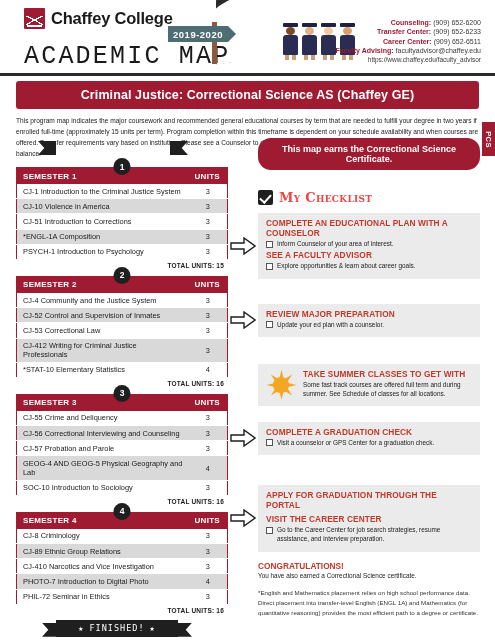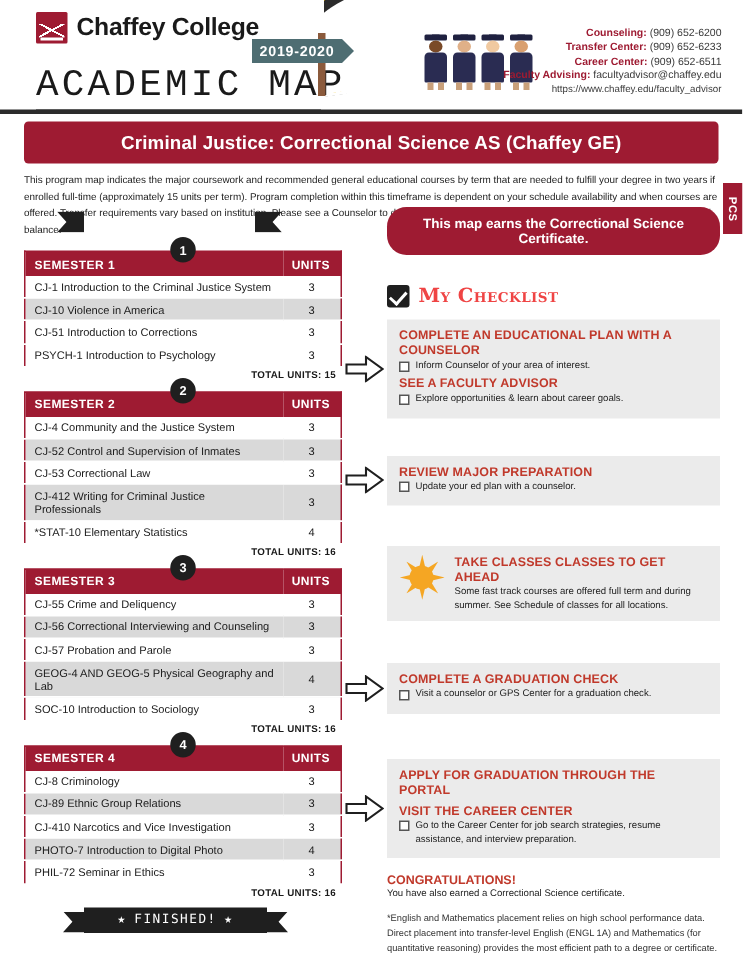--- a/index.html
+++ b/index.html
@@ -308,20 +308,24 @@
                 <td class="u">3</td>
               </tr>
           <tr class="even">
                 <td>CJ-10 Violence in America</td>
                 <td class="u">3</td>
               </tr>
           <tr class="odd">
                 <td>CJ-51 Introduction to Corrections</td>
                 <td class="u">3</td>
               </tr>
+          <tr class="even">
+                <td>*ENGL-1A Composition</td>
+                <td class="u">3</td>
+              </tr>
           <tr class="odd">
                 <td>PSYCH-1 Introduction to Psychology</td>
                 <td class="u">3</td>
               </tr>
         </tbody>
           </table>
         <div class="total-line">
           <span>TOTAL UNITS:</span>
           <span>15</span>
         </div>
@@ -490,27 +494,27 @@
       <div class="task-group" style="margin-top:27px;background:#ebebeb">
         <div class="sun-row">
           <div class="sun">
             <div class="sun-ray" style="transform:rotate(0deg)"></div>
             <div class="sun-ray" style="transform:rotate(45deg)"></div>
             <div class="sun-ray" style="transform:rotate(90deg)"></div>
             <div class="sun-ray" style="transform:rotate(135deg)"></div>
             <div class="sun-core"></div>
           </div>
           <div>
-            <div class="task-head">TAKE CLASSES CLASSES TO GET AHEAD</div>
+            <div class="task-head">TAKE SUMMER CLASSES TO GET WITH</div>
             <div class="task-text">Some fast track courses are offered full term and during summer. See Schedule of classes for all locations.</div>
           </div>
         </div>
       </div>
 
-      <div class="task-group" style="margin-top:28px">
+      <div class="task-group" style="margin-top:16px">
         <div class="arrow">
           <svg width="26" height="18" viewBox="0 0 26 18">
               <path d="M1 6 H14 V1 L25 9 L14 17 V12 H1 Z" fill="#fff" stroke="#1f1f1f" stroke-width="1.4"></path>
             </svg>
         </div>
         <div class="task-head">COMPLETE A GRADUATION CHECK</div>
         <div class="task-row">
           <div class="cbox"></div>
           <div class="task-text">Visit a counselor or GPS Center for a graduation check.</div>
         </div>

